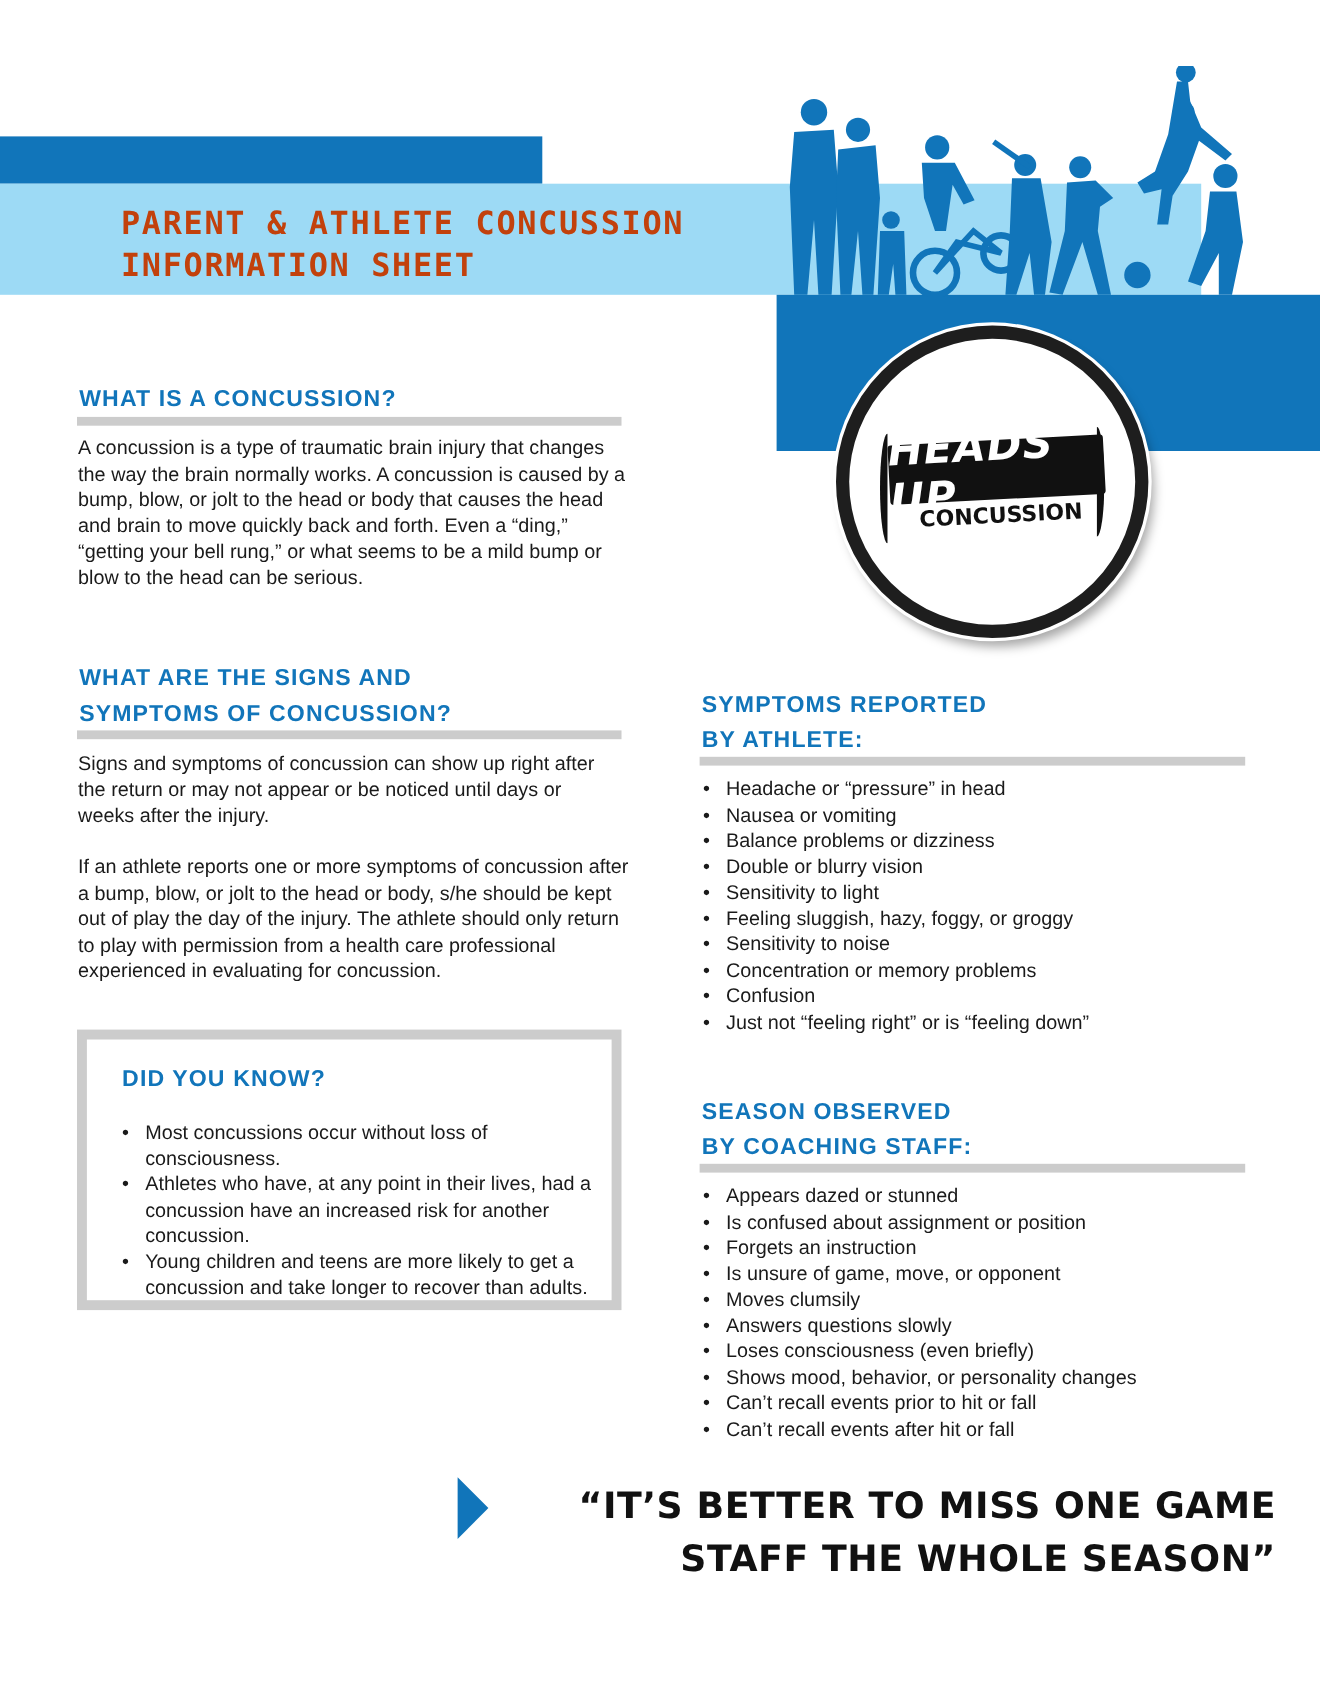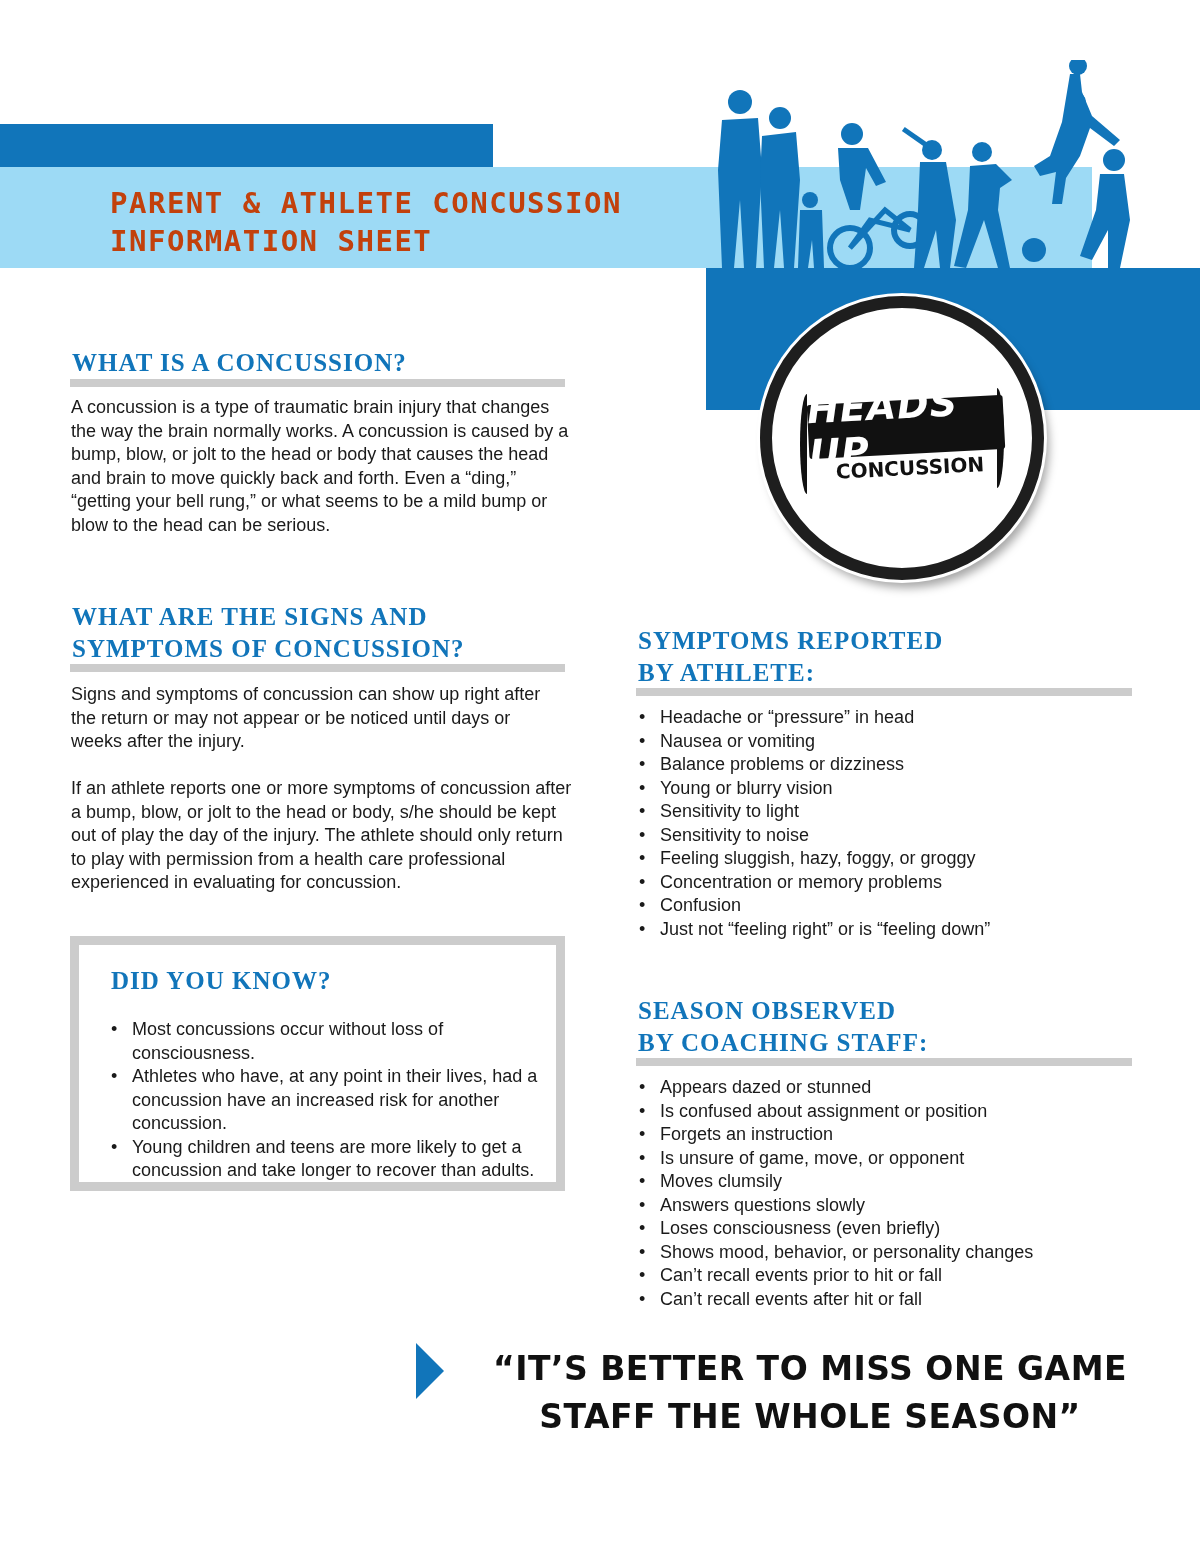--- a/index.html
+++ b/index.html
@@ -15,32 +15,32 @@
     .silhouettes { position: absolute; left: 700px; top: 60px; width: 440px; height: 210px; }
 
     .badge { position: absolute; left: 760px; top: 296px; width: 284px; height: 284px; border-radius: 50%; background: #ffffff; border: 12px solid #1e1e1e; box-shadow: 0 0 0 3px #ffffff, 5px 8px 10px rgba(0,0,0,0.35); }
     .badge-inner { position: absolute; left: 0; top: 0; width: 100%; height: 100%; }
     .badge-bar { position: absolute; left: 36px; top: 92px; width: 196px; height: 54px; background: #111; transform: rotate(-3deg); border-radius: 3px; display: flex; align-items: center; justify-content: center; }
     .badge-heads { color: #fff; font-family: "DejaVu Sans", sans-serif; font-weight: bold; font-style: italic; font-size: 38px; letter-spacing: 1px; }
     .badge-conc { position: absolute; left: 58px; top: 148px; width: 160px; text-align: center; color: #111; font-family: "DejaVu Sans", sans-serif; font-weight: bold; font-size: 20px; transform: rotate(-3deg); }
     .badge-bracket-l { position: absolute; left: 28px; top: 86px; width: 14px; height: 100px; border-left: 7px solid #111; border-radius: 50% 0 0 50%; }
     .badge-bracket-r { position: absolute; right: 28px; top: 80px; width: 14px; height: 100px; border-right: 7px solid #111; border-radius: 0 50% 50% 0; }
 
-    .heading { position: absolute; color: #1175ba; font-family: Liberation Serif, serif; font-weight: bold; font-size: 25px; line-height: 32px; letter-spacing: 1px; }
+    .heading { position: absolute; color: #1175ba; font-family: Liberation Sans, sans-serif; font-weight: bold; font-size: 21px; line-height: 32px; letter-spacing: 1px; }
     .rule { position: absolute; height: 8px; background: #cccccc; }
     .body-text { position: absolute; font-family: "Liberation Sans", sans-serif; font-size: 18px; line-height: 23.5px; color: #1a1a1a; }
 
     ul.bullets { list-style: none; }
     ul.bullets li { position: relative; padding-left: 24px; }
     ul.bullets li::before { content: "•"; position: absolute; left: 3px; top: 0; }
 
     .dyk-box { position: absolute; left: 70px; top: 936px; width: 495px; height: 255px; border: 9px solid #cccccc; background: #ffffff; }
 
     .play-icon { position: absolute; left: 416px; top: 1343px; width: 0; height: 0; border-top: 28px solid transparent; border-bottom: 28px solid transparent; border-left: 28px solid #1175ba; }
-    .quote { position: absolute; left: 460px; top: 1345px; width: 700px; text-align: center; font-family: "DejaVu Sans", sans-serif; font-weight: bold; font-size: 33px; line-height: 48px; color: #111; letter-spacing: 0.5px; }
+    .quote { position: absolute; left: 460px; top: 1345px; width: 700px; text-align: right; font-family: "DejaVu Sans", sans-serif; font-weight: bold; font-size: 33px; line-height: 48px; color: #111; letter-spacing: 0.5px; }
   </style>
 </head>
 <body>
 
 <div class="band-dark"></div>
 <div class="band-light"></div>
 <div class="block-right"></div>
 
 <h1 class="page-title">
   <div>PARENT &amp; ATHLETE CONCUSSION</div>
@@ -121,24 +121,24 @@
 <section>
   <h2 class="heading" style="left:638px; top:625px;">
     <div>SYMPTOMS REPORTED</div>
     <div>BY ATHLETE:</div>
   </h2>
   <div class="rule" style="left:636px; top:688px; width:496px;"></div>
   <ul class="bullets body-text" style="left:636px; top:706px; width:500px;">
     <li>Headache or “pressure” in head</li>
     <li>Nausea or vomiting</li>
     <li>Balance problems or dizziness</li>
-    <li>Young or blurry vision</li>
+    <li>Double or blurry vision</li>
     <li>Sensitivity to light</li>
+    <li>Feeling sluggish, hazy, foggy, or groggy</li>
     <li>Sensitivity to noise</li>
-    <li>Feeling sluggish, hazy, foggy, or groggy</li>
     <li>Concentration or memory problems</li>
     <li>Confusion</li>
     <li>Just not “feeling right” or is “feeling down”</li>
   </ul>
 </section>
 
 <section>
   <h2 class="heading" style="left:638px; top:995px;">
     <div>SEASON OBSERVED</div>
     <div>BY COACHING STAFF:</div>

